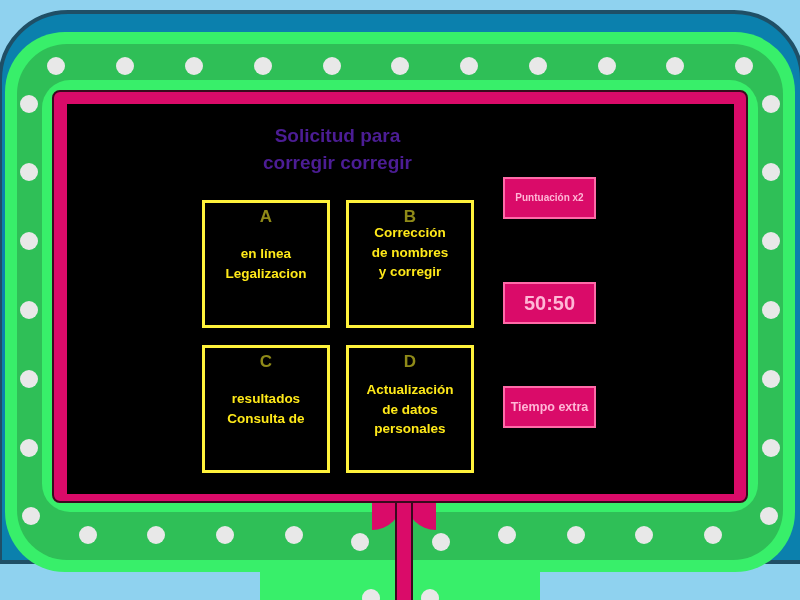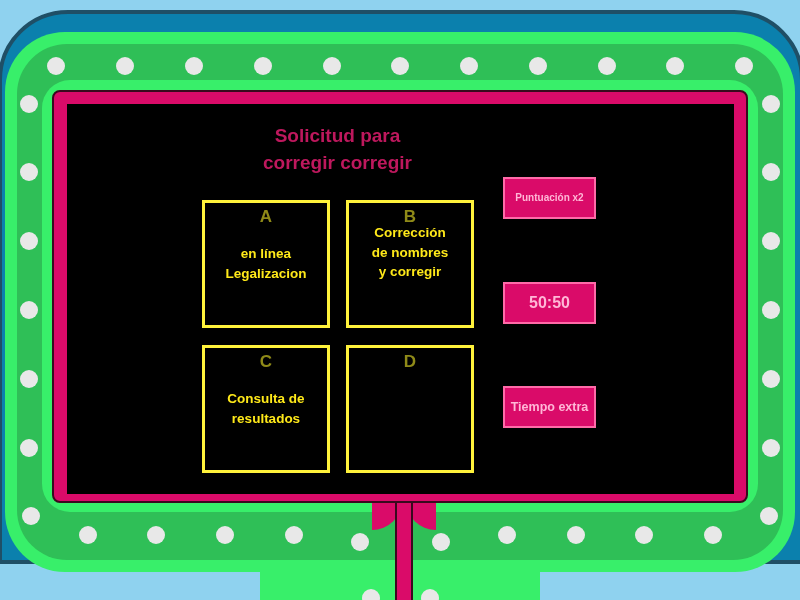--- a/index.html
+++ b/index.html
@@ -43,21 +43,21 @@
   #pink-stem-flare-l { left:372px; top:500px; width:30px; height:30px; background:#da0b69; border-radius:0 0 100% 0; }
   #pink-stem-flare-r { left:406px; top:500px; width:30px; height:30px; background:#da0b69; border-radius:0 0 0 100%; }
 
   
   #screen { left:67px; top:104px; width:667px; height:390px; background:#000; }
 
   .dot { position:absolute; width:18px; height:18px; margin:-9px 0 0 -9px; border-radius:50%; background:#e8e8e8; }
 
   #question {
     left:210px; top:122px; width:255px; text-align:center;
-    color:#be185d; font-weight:bold; font-size:19px; line-height:27px;
+    color:#4c1d95; font-weight:bold; font-size:19px; line-height:27px;
   }
 
   .answer {
     position:absolute; width:128px; height:128px; box-sizing:border-box;
     border:3px solid #fff23b; background:#000; cursor:pointer;
   }
   .answer .letter {
     position:absolute; top:4px; left:0; right:0; text-align:center;
     color:#8f8a18; font-weight:bold; font-size:17px;
   }
@@ -154,24 +154,29 @@
   <div class="text" style="top:20px">
     <div>Corrección</div>
     <div>de nombres</div>
     <div>y corregir</div>
   </div>
 </div>
 
 <div class="answer" style="left:202px;top:345px">
   <div class="letter">C</div>
   <div class="text" style="top:41px">
+    <div>resultados</div>
     <div>Consulta de</div>
-    <div>resultados</div>
   </div>
 </div>
 
 <div class="answer" style="left:346px;top:345px">
   <div class="letter">D</div>
+  <div class="text" style="top:32px">
+    <div>Actualización</div>
+    <div>de datos</div>
+    <div>personales</div>
+  </div>
 </div>
 
 <div class="powerup" style="top:177px;font-size:10px">Puntuación x2</div>
-<div class="powerup" style="top:282px;font-size:16px">50:50</div>
+<div class="powerup" style="top:282px;font-size:20px">50:50</div>
 <div class="powerup" style="top:386px;font-size:12.5px">Tiempo extra</div>
 
 </body></html>

